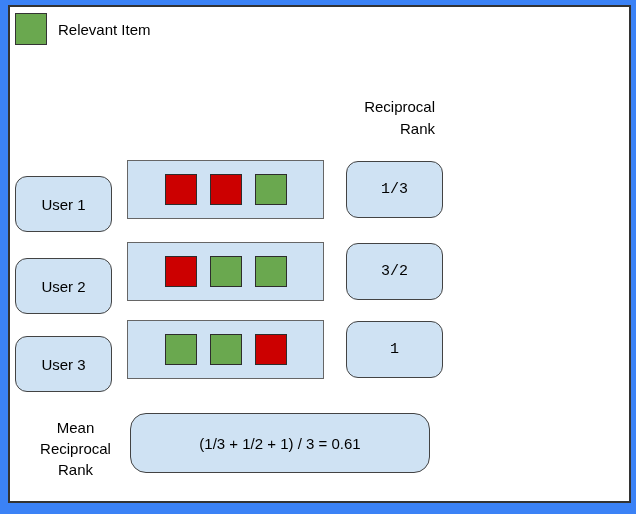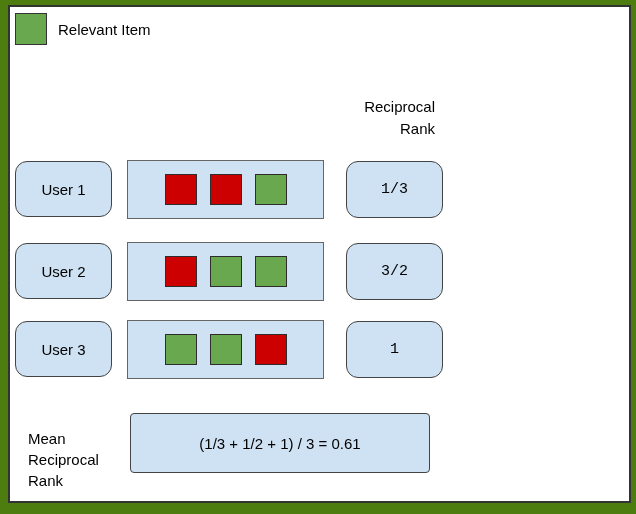--- a/index.html
+++ b/index.html
@@ -6,21 +6,21 @@
     margin: 0;
     padding: 0;
     background: #ffffff;
     font-family: "Liberation Sans", sans-serif;
     color: #000000;
   }
   #stage {
     position: relative;
     width: 636px;
     height: 514px;
-    background: #4d7c0f;
+    background: #3b82f6;
     overflow: hidden;
     font-size: 15px;
   }
   .frame {
     position: absolute;
     left: 8px;
     top: 5px;
     width: 619px;
     height: 494px;
     border: 2px solid #333333;
@@ -78,21 +78,21 @@
     position: absolute;
     background: #cfe2f3;
     border: 1.5px solid #434343;
     border-radius: 12px;
     display: flex;
     align-items: center;
     justify-content: center;
   }
   .user-pill {
     left: 15px;
-    top: 1px;
+    top: 16px;
     width: 95px;
     height: 54px;
   }
   .rank-pill {
     left: 346px;
     top: 1px;
     width: 95px;
     height: 55px;
     font-family: Liberation Mono, monospace;
   }
@@ -113,30 +113,31 @@
     width: 30px;
     height: 29px;
     border: 1.5px solid #2d2d2d;
     flex: 0 0 auto;
   }
 
   
   .summary-label {
     position: absolute;
     left: 28px;
-    top: 428px;
+    top: 417px;
     width: 95px;
+    text-align: center;
     line-height: 21px;
   }
   .formula-pill {
     left: 130px;
     top: 413px;
     width: 298px;
     height: 58px;
-    border-radius: 4px;
+    border-radius: 16px;
     position: absolute;
   }
 </style>
 </head>
 <body>
 
 <div id="stage">
   <div class="frame"></div>
 
   <div class="legend">

